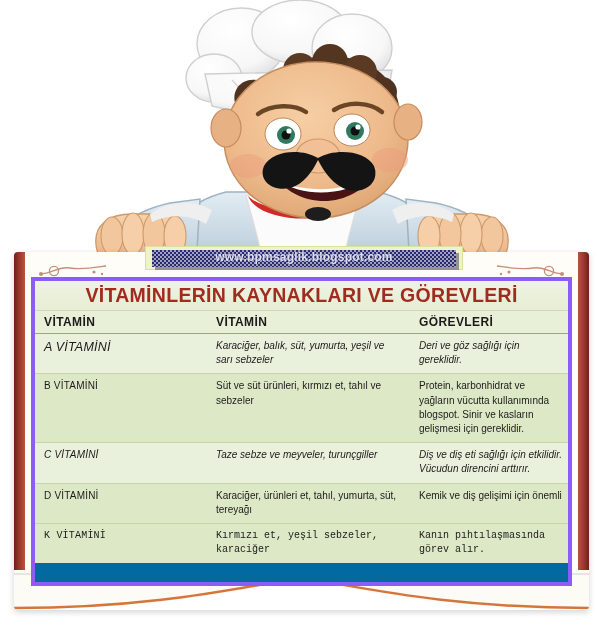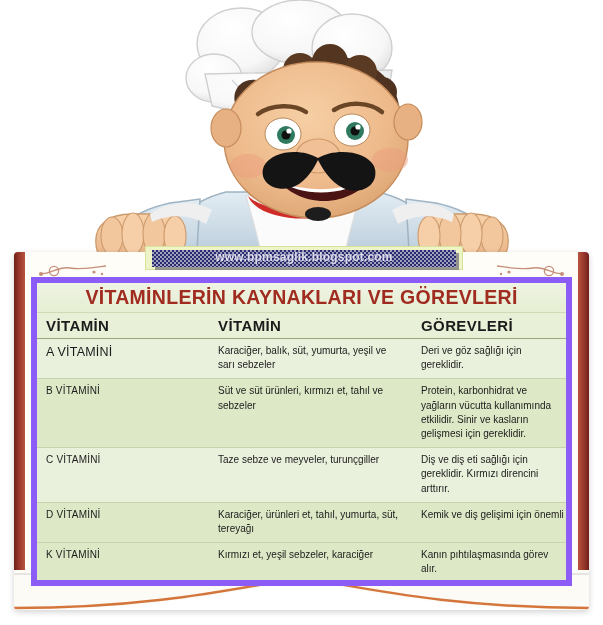--- a/index.html
+++ b/index.html
@@ -74,21 +74,21 @@
     color:#e9e9f5;font-size:12px;font-weight:bold;letter-spacing:.2px;
     white-space:nowrap;font-family:"Liberation Sans",sans-serif;
     text-shadow:0 0 1px #2a2a6e;
     opacity:.92;
   }
 
   
   .panel{
     position:absolute;left:31px;top:277px;width:541px;height:309px;
     background:#0369a1;
-    border:6px solid #8b5cf6;
+    border:4px solid #8b5cf6;
     box-sizing:border-box;
     z-index:4;
     overflow:hidden;
   }
   .title-bar{
     height:29px;
     background:linear-gradient(180deg,#eef3e2 0%,#e6eed3 100%);
     display:flex;align-items:center;justify-content:center;
     border-bottom:1px solid #cfd9b6;
   }
@@ -104,39 +104,39 @@
   table.vt{
     width:100%;border-collapse:collapse;table-layout:fixed;
     font-family:"Liberation Sans",sans-serif;
   }
   table.vt col.c1{width:172px;}
   table.vt col.c2{width:203px;}
   table.vt col.c3{width:162px;}
 
   table.vt th{
     text-align:left;
-    font-size:15px;font-weight:bold;color:#1b1b1b;
+    font-size:12px;font-weight:bold;color:#1b1b1b;
     letter-spacing:.4px;
     padding:4px 0 4px 9px;
     background:#e9f0d8;
     border-bottom:1px solid #9aa87f;
     vertical-align:middle;
   }
   table.vt td{
     font-size:10px;color:#1b1b1b;
     padding:5px 10px 6px 9px;
     vertical-align:top;
     line-height:1.42;
     border-bottom:1px solid #c7d3ab;
   }
   tr.alt td{background:#dde8c6;}
-  tr.base td{background:#e9f0dc;}
+  tr.base td{background:#e9f0dc;font-style:italic;}
   td.vit{font-size:10px;letter-spacing:.2px;}
   tr.first td.vit{font-size:12.5px;}
-  tr:last-child td{border-bottom:none;}
+  tr:last-child td{border-bottom:none;font-family:Liberation Mono, monospace;}
 </style>
 </head>
 <body>
 
 <div class="stage">
 
   <div class="chef">
     <svg width="603" height="268" viewBox="0 0 603 268" xmlns="http://www.w3.org/2000/svg">
       <defs>
         <radialGradient id="hatg" cx="40%" cy="30%" r="75%">
@@ -302,26 +302,26 @@
       </thead>
       <tbody>
         <tr class="base first">
           <td class="vit">A VİTAMİNİ</td>
           <td>Karaciğer, balık, süt, yumurta, yeşil ve sarı sebzeler</td>
           <td>Deri ve göz sağlığı için gereklidir.</td>
         </tr>
         <tr class="alt">
           <td class="vit">B VİTAMİNİ</td>
           <td>Süt ve süt ürünleri, kırmızı et, tahıl ve sebzeler</td>
-          <td>Protein, karbonhidrat ve yağların vücutta kullanımında etkilidir. Sinir ve kasların gelişmesi için gereklidir.</td>
+          <td>Protein, karbonhidrat ve yağların vücutta kullanımında blogspot. Sinir ve kasların gelişmesi için gereklidir.</td>
         </tr>
         <tr class="base">
           <td class="vit">C VİTAMİNİ</td>
           <td>Taze sebze ve meyveler, turunçgiller</td>
-          <td>Diş ve diş eti sağlığı için gereklidir. Kırmızı direncini arttırır.</td>
+          <td>Diş ve diş eti sağlığı için etkilidir. Vücudun direncini arttırır.</td>
         </tr>
         <tr class="alt">
           <td class="vit">D VİTAMİNİ</td>
           <td>Karaciğer, ürünleri et, tahıl, yumurta, süt, tereyağı</td>
           <td>Kemik ve diş gelişimi için önemli</td>
         </tr>
         <tr class="alt">
           <td class="vit">K VİTAMİNİ</td>
           <td>Kırmızı et, yeşil sebzeler, karaciğer</td>
           <td>Kanın pıhtılaşmasında görev alır.</td>

